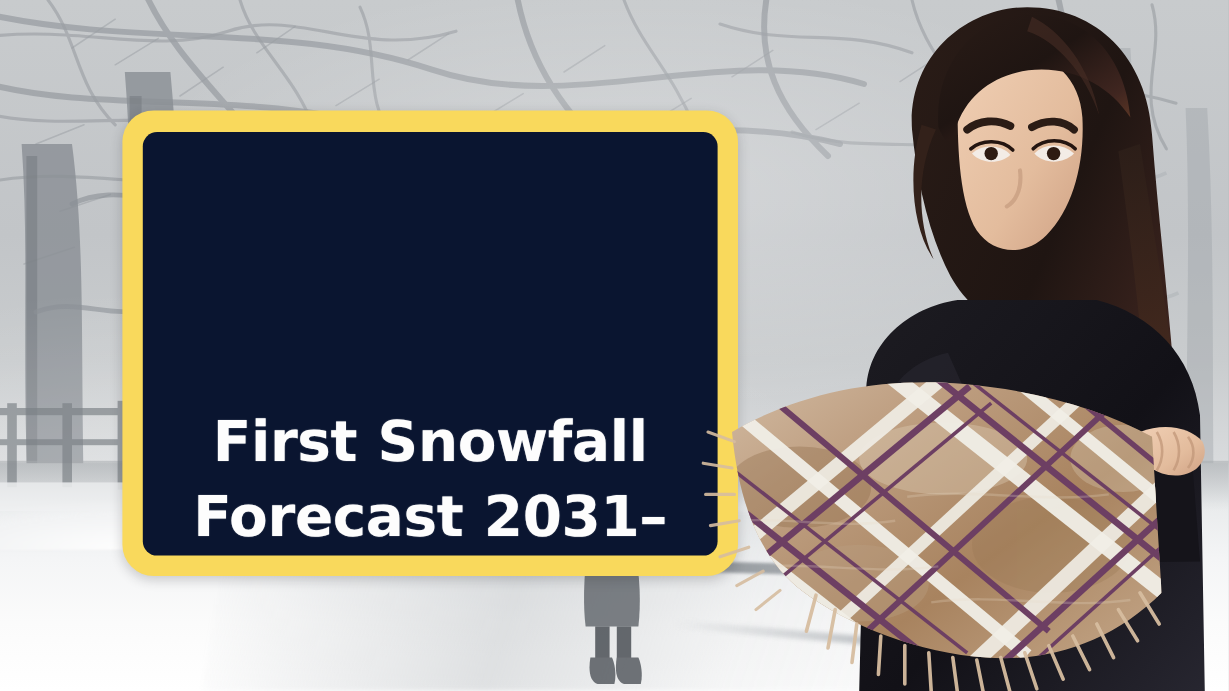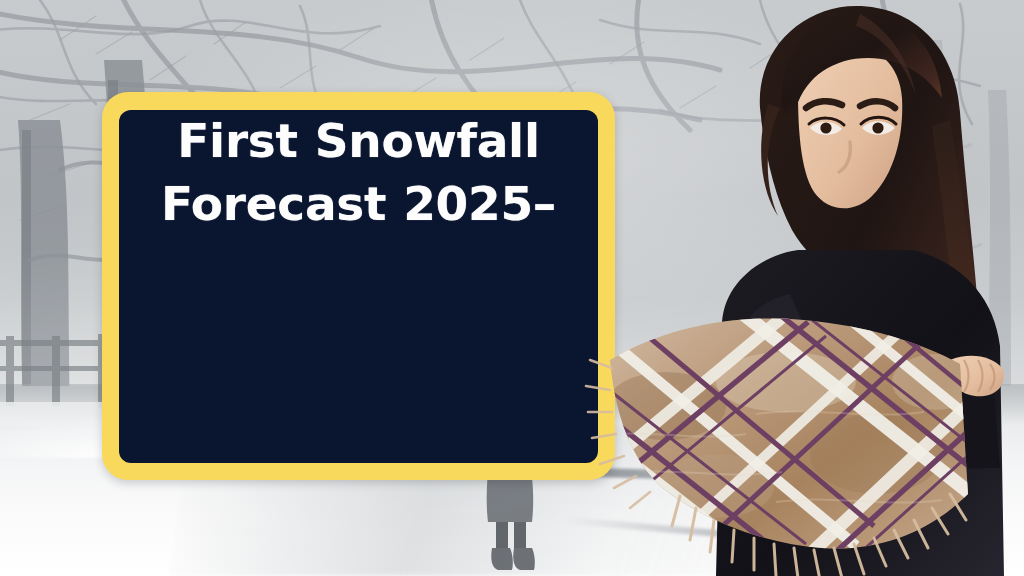--- a/index.html
+++ b/index.html
@@ -90,21 +90,21 @@
     left:102px; top:92px; width:513px; height:388px;
     background:var(--yellow,#f9d95c);
     border-radius:26px;
     padding:18px 17px 17px 17px;
     box-shadow:0 3px 10px rgba(40,40,45,.22);
   }
   .card-inner {
     width:100%; height:100%;
     background:var(--navy,#0a1530);
     border-radius:12px;
-    display:flex; align-items:flex-start; justify-content:center;
+    display:flex; align-items:flex-end; justify-content:center;
     overflow:hidden;
   }
   .card-title {
     color:#fdfdfd;
     font-family:"DejaVu Sans", sans-serif;
     font-weight:700;
     font-size:47px;
     line-height:1.33;
     letter-spacing:-0.3px;
     text-align:center;
@@ -271,21 +271,21 @@
       </svg>
     </div>
 
   </div>
 
   <div class="card" style="--yellow: #f9d95c; background: rgb(249, 217, 92);">
     <div class="card-inner" style="background: rgb(10, 21, 48);">
       <div class="card-title" style="color: rgb(253, 253, 253);">
         <span>First Snowfall</span>
         <br>
-        <span>Forecast 2025–</span>
+        <span>Forecast 2031–</span>
         <br>
       </div>
     </div>
   </div>
 
   <div class="woman">
     <svg viewBox="0 0 360 576" preserveAspectRatio="none">
       <defs>
         <linearGradient id="hairG" x1="0" y1="0" x2="1" y2="1">
           <stop offset="0%" stop-color="#2a1c17"></stop>

